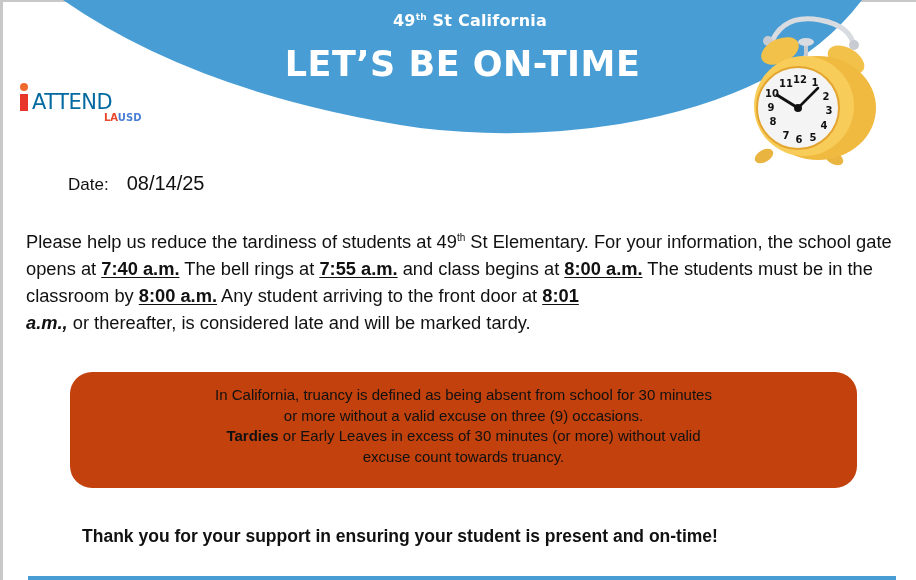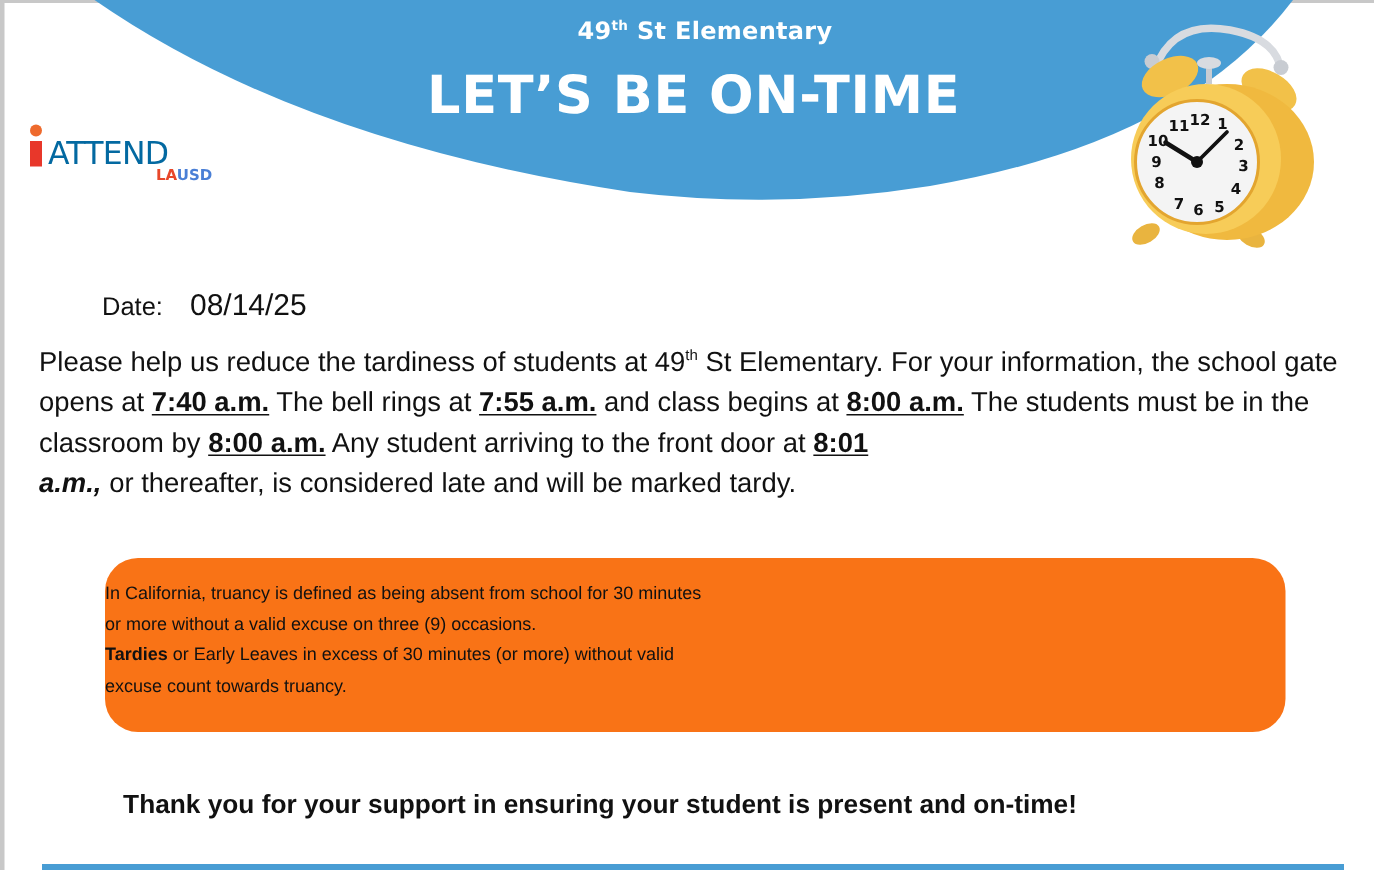--- a/index.html
+++ b/index.html
@@ -13,46 +13,46 @@
     .school-name sup { font-size: 9px; vertical-align: 6px; }
     .headline { position: absolute; left: 0; width: 925px; top: 44px; text-align: center; color: #fff; font-weight: bold; font-size: 35px; letter-spacing: 0.5px; }
     .logo { position: absolute; left: 20px; top: 83px; width: 140px; height: 45px; }
     .logo-i-dot { position: absolute; left: 0; top: 0; width: 8px; height: 8px; border-radius: 50%; background: #ee6a2d; }
     .logo-i-bar { position: absolute; left: 0; top: 11px; width: 8px; height: 17px; background: #e8372a; }
     .logo-attend { position: absolute; left: 12px; top: 7px; font-family: "DejaVu Sans", sans-serif; font-weight: normal; font-size: 21px; color: #0369a1; letter-spacing: -0.5px; line-height: 24px; }
     .logo-lausd { position: absolute; left: 84px; top: 29px; font-weight: bold; font-size: 10px; letter-spacing: 0px; text-align: center; }
     .logo-lausd .la { color: #e8472a; }
     .logo-lausd .usd { color: #4a7fd6; }
     .clock { position: absolute; left: 742px; top: 8px; width: 140px; height: 162px; }
-    .date-row { position: absolute; left: 68px; top: 172px; font-family: "Liberation Sans", sans-serif; display: flex; align-items: baseline; margin-top: 21px; }
+    .date-row { position: absolute; left: 68px; top: 172px; font-family: "Liberation Sans", sans-serif; display: flex; align-items: baseline; }
     .date-label { font-size: 17px; color: #111; }
     .date-value { font-size: 20px; color: #111; margin-left: 18px; }
     .para { position: absolute; left: 26px; top: 224px; width: 870px; font-family: "Liberation Sans", sans-serif; font-size: 18.3px; line-height: 27px; color: #111; }
     .para sup { font-size: 10px; vertical-align: 7px; }
     .para .t { font-weight: bold; text-decoration: underline; text-underline-offset: 2px; }
     .para .bi { font-weight: bold; font-style: italic; }
-    .callout { position: absolute; left: 70px; top: 372px; width: 787px; height: 116px; background: #f97316; border-radius: 22px; text-align: left; font-family: "Liberation Sans", sans-serif; font-size: 12px; line-height: 20.5px; color: #111; padding-top: 13px; }
+    .callout { position: absolute; left: 70px; top: 372px; width: 787px; height: 116px; background: #c2410c; border-radius: 22px; text-align: center; font-family: "Liberation Sans", sans-serif; font-size: 15px; line-height: 20.5px; color: #111; padding-top: 13px; }
     .callout b { font-weight: bold; }
     .thanks { position: absolute; left: 0; width: 800px; top: 526px; text-align: center; font-family: "Liberation Sans", sans-serif; font-weight: bold; font-size: 17.5px; color: #111; }
     .bottom-bar { position: absolute; left: 28px; top: 576px; width: 868px; height: 4px; background: #489dd4; }
   </style>
 </head>
 <body>
 
 <div class="frame-top"></div>
 <div class="frame-left"></div>
 
 <div class="banner">
   <svg width="916" height="140" viewBox="0 0 916 140">
     <path d="M 63 0 Q 200 95 420 128 Q 520 140 620 124 Q 790 95 862 0 Z" fill="#489dd4"></path>
   </svg>
 </div>
 
 <div class="school-name">
-  <span>49</span><sup>th</sup><span> St Elementary</span>
+  <span>49</span><sup>th</sup><span> St California</span>
 </div>
 <div class="headline">LET’S BE ON-TIME</div>
 
 <div class="logo">
   <div class="logo-i-dot"></div>
   <div class="logo-i-bar"></div>
   <div class="logo-attend">ATTEND</div>
   <div class="logo-lausd"><span class="la">LA</span><span class="usd">USD</span></div>
 </div>
 

